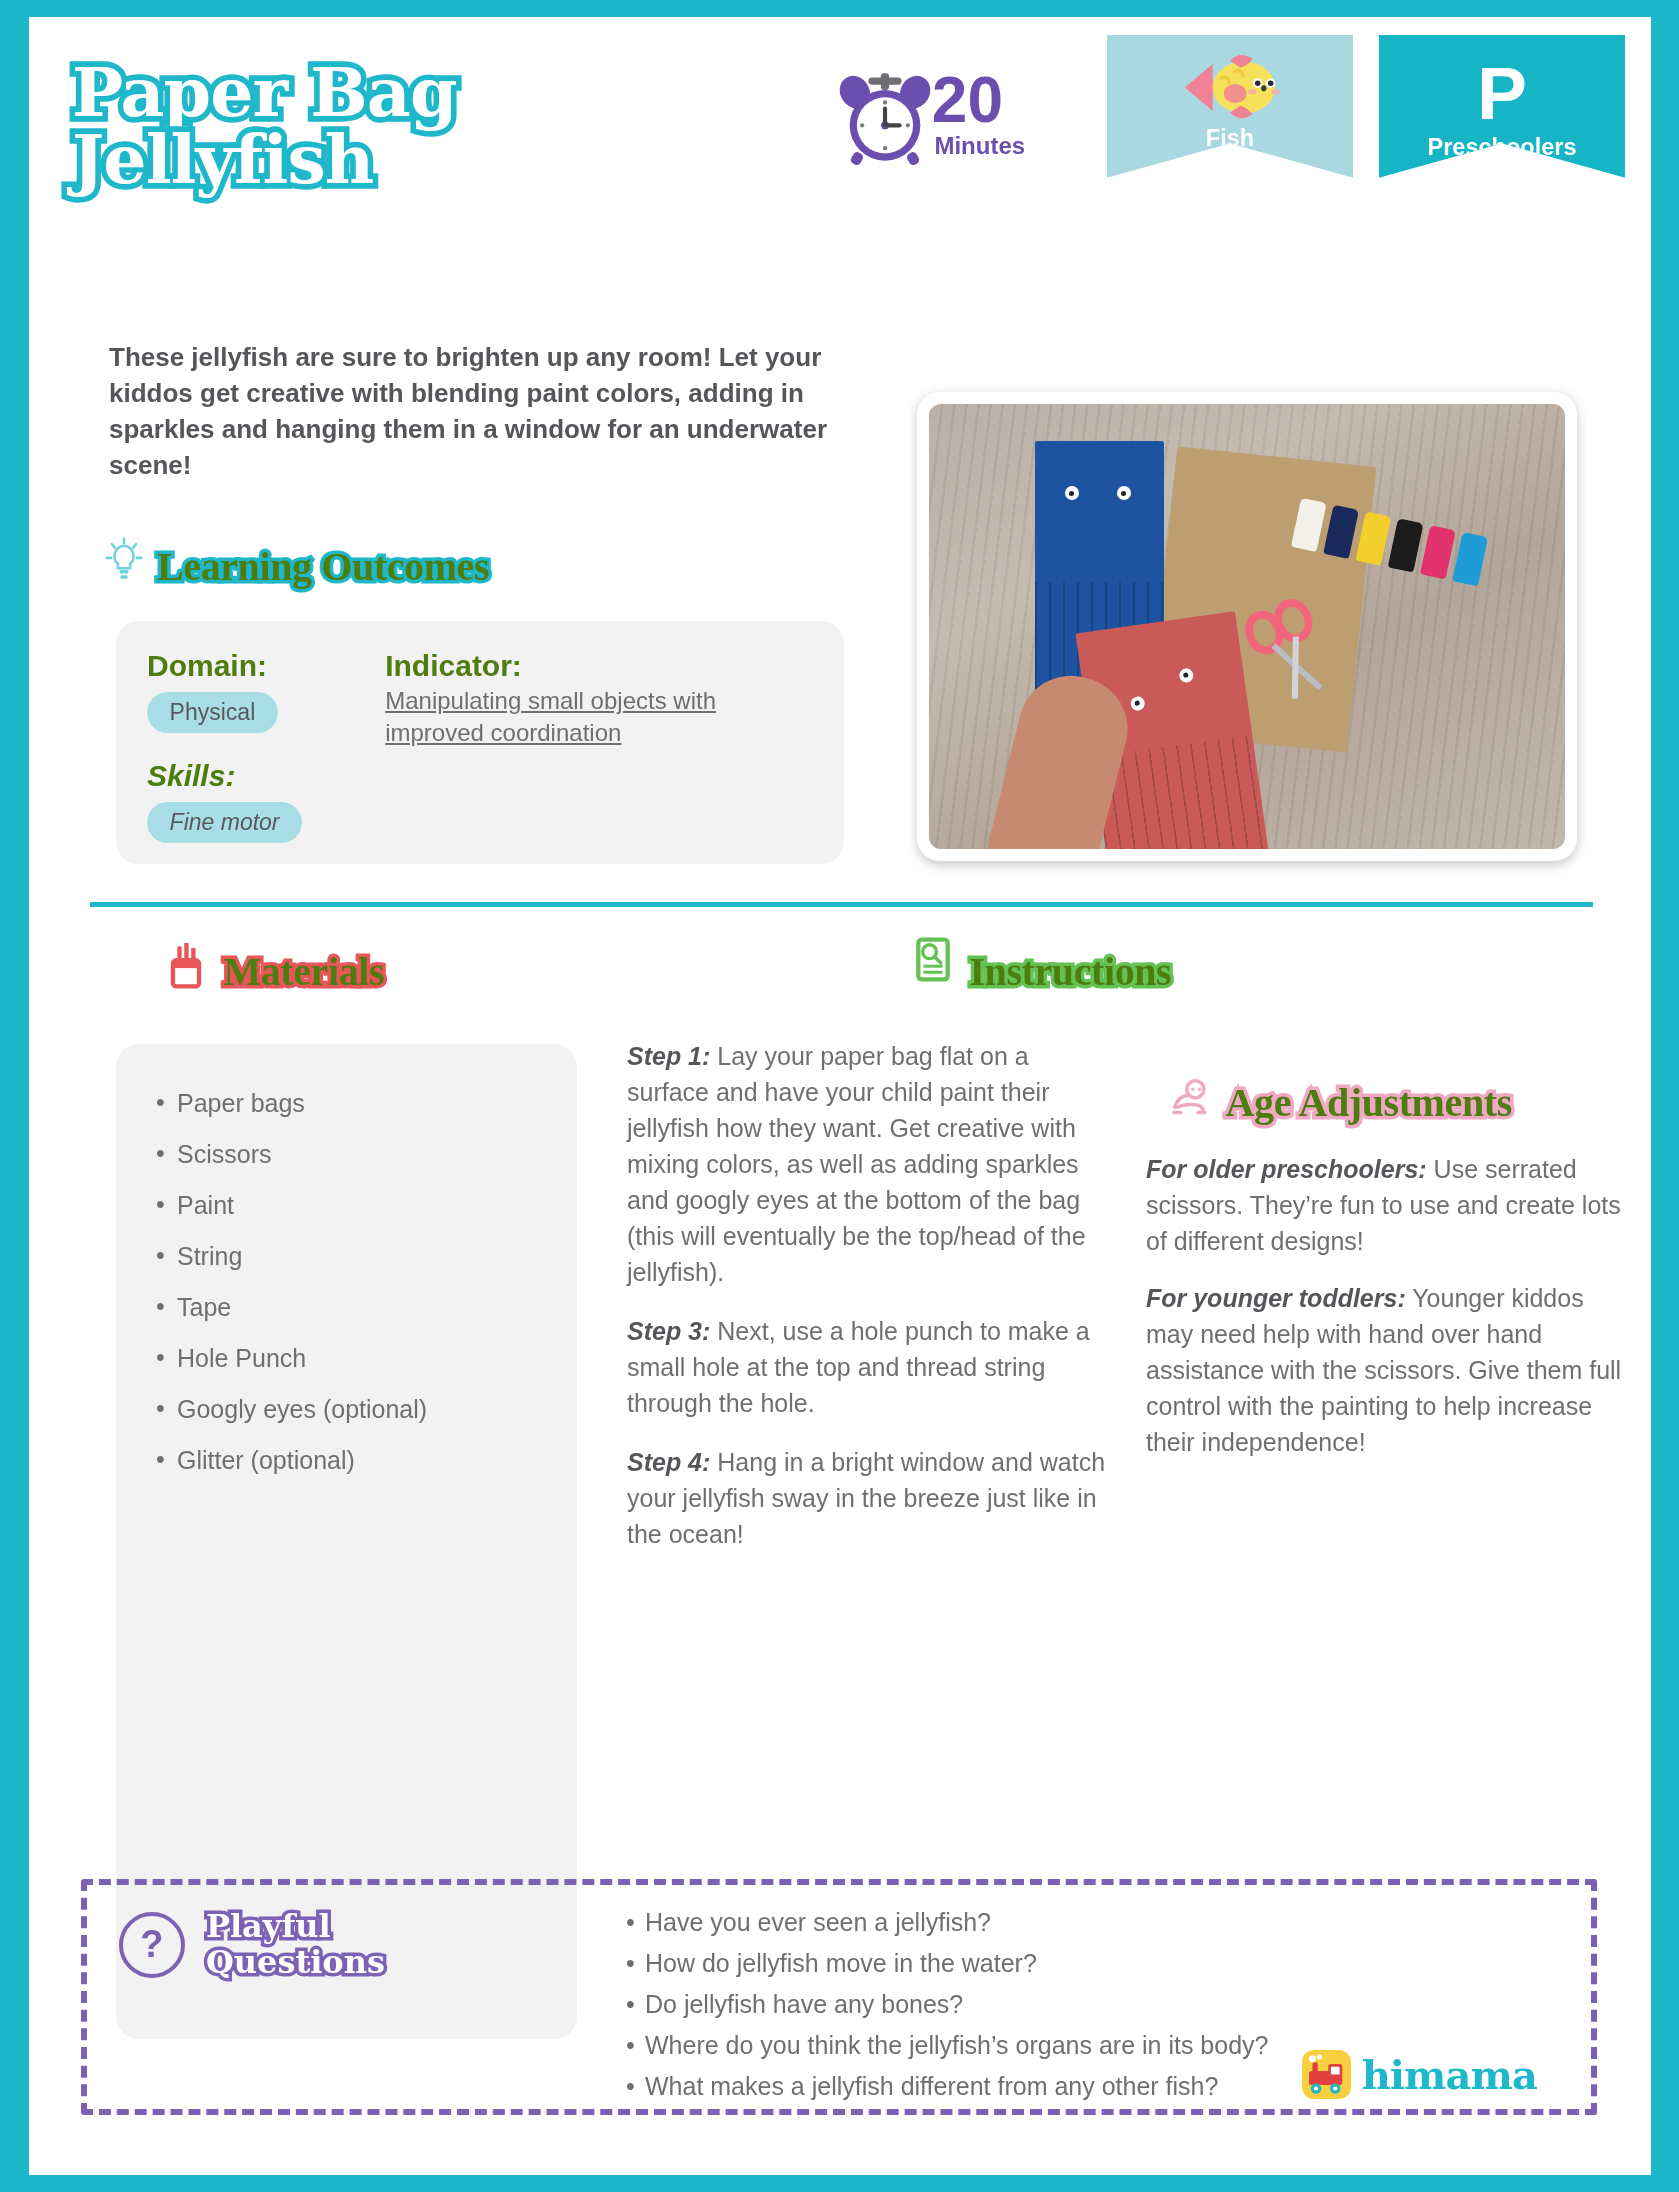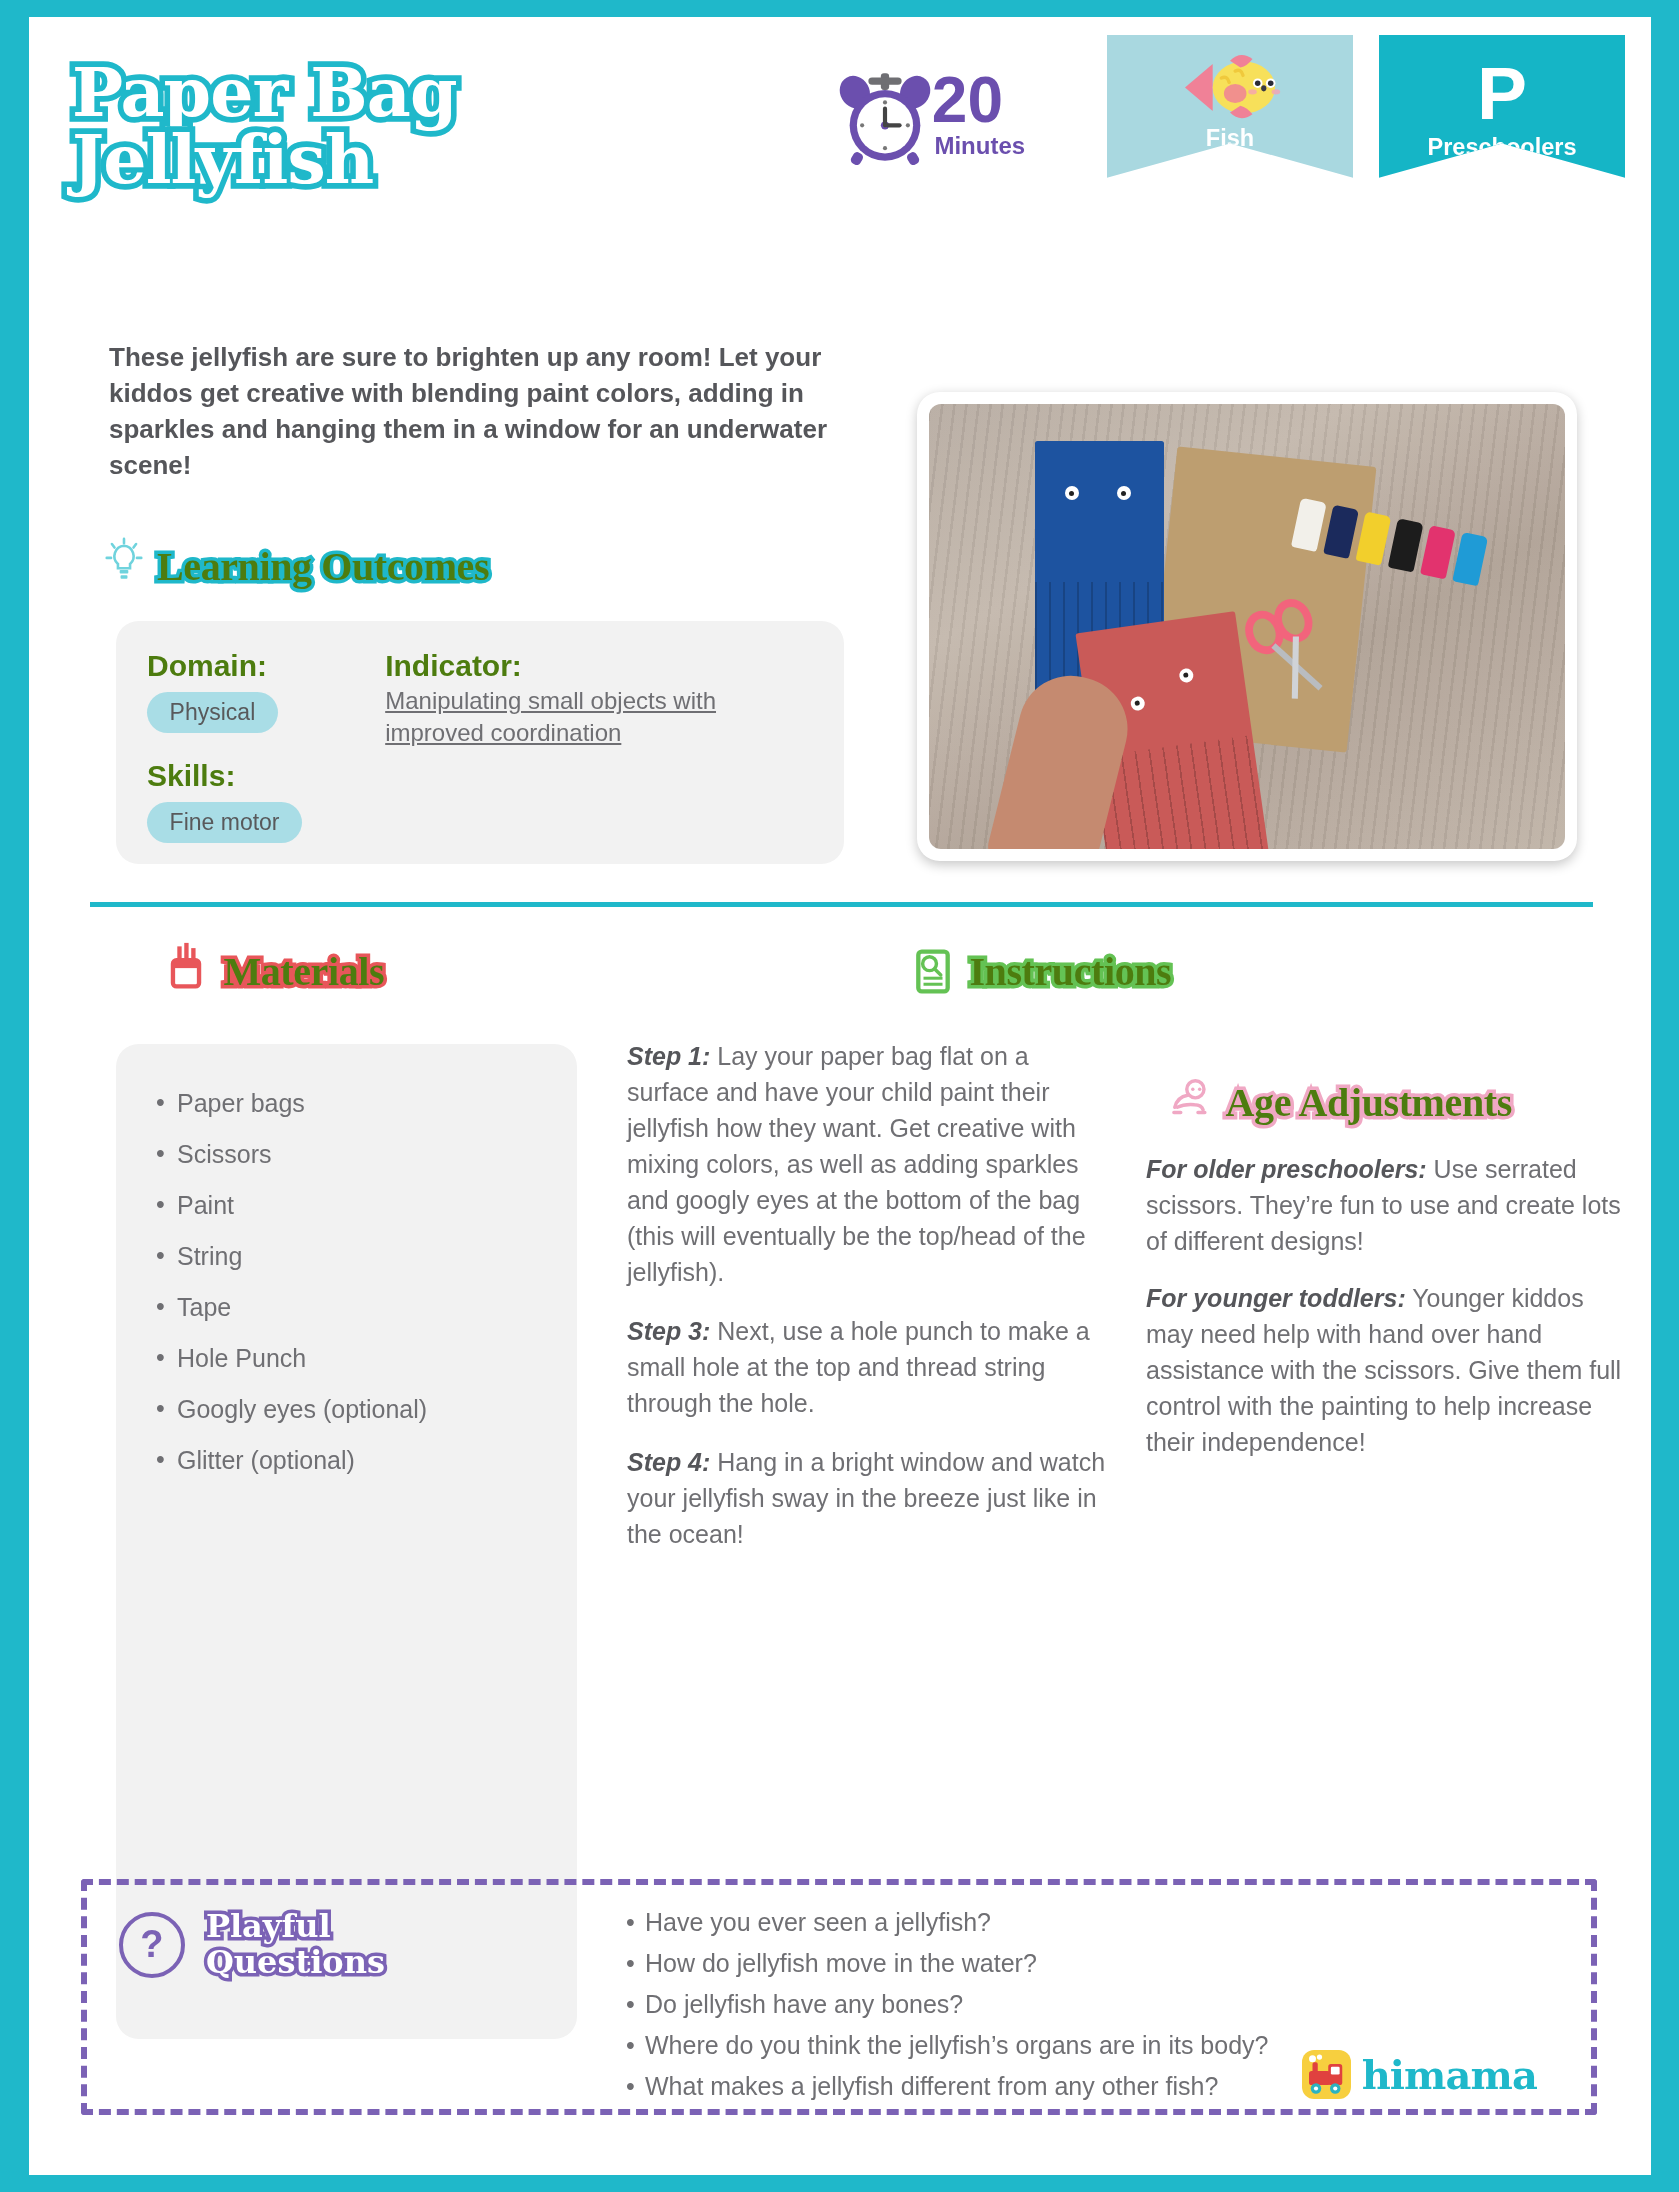--- a/index.html
+++ b/index.html
@@ -203,21 +203,21 @@
     background:#a9dde6; color:#58595b;
     border-radius: 22.6px;
     padding: 7px 22.6px;
     font-size: 23px;
     margin-top: 8.7px;
   }
   .lo-right { flex: 1; padding-left: 5.2px; }
   .lo-val {
     color:#6f6f73; font-size: 24px; line-height: 1.32; margin-top: 1.7px; text-decoration: underline;
   }
-  .lo-skills { margin-top: 26px; }
+  .lo-skills { margin-top: 26px; font-style: italic; }
 
   
   .divider {
     position: absolute;
     left: 61px; top: 885px;
     width: 1503px; height: 4.3px;
     background: #1fb8ca;
   }
 
   
@@ -231,21 +231,21 @@
   .mat-list { list-style:none; }
   .mat-list li {
     font-size: 25px; color:#6f6f73;
     margin-bottom: 22px; position:relative; padding-left: 21px;
   }
   .mat-list li::before {
     content:"•"; position:absolute; left:0; top:-1.7px; color:#6f6f73;
   }
 
   
-  .ins-head { position:absolute; left: 885px; top: 919px; display:flex; align-items:flex-end; gap:17.4px; }
+  .ins-head { position:absolute; left: 885px; top: 919px; display:flex; align-items:flex-start; gap:17.4px; }
   .steps {
     position:absolute; left: 598px; top: 1021px;
     width: 487px;
   }
   .step {
     font-size: 25px; color:#6f6f73; line-height: 1.44;
     margin-bottom: 22.6px;
   }
   .step b { font-weight: bold; font-style: italic; color:#55565a; }
 

